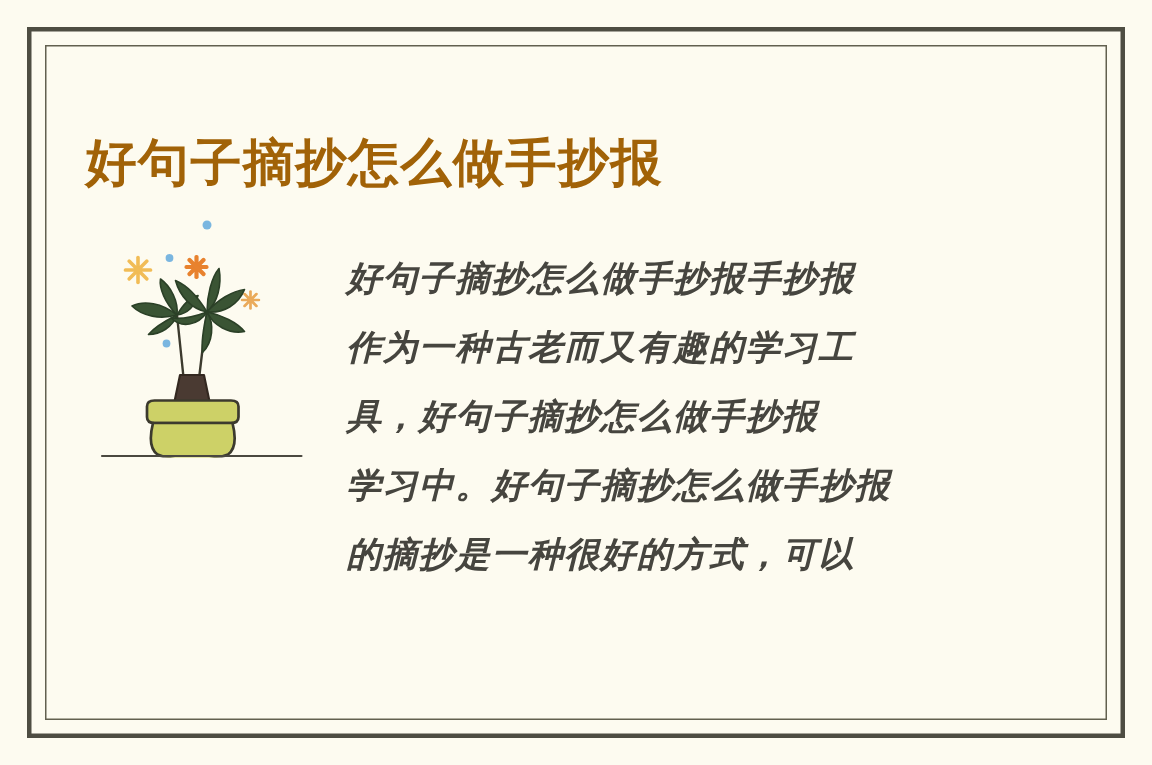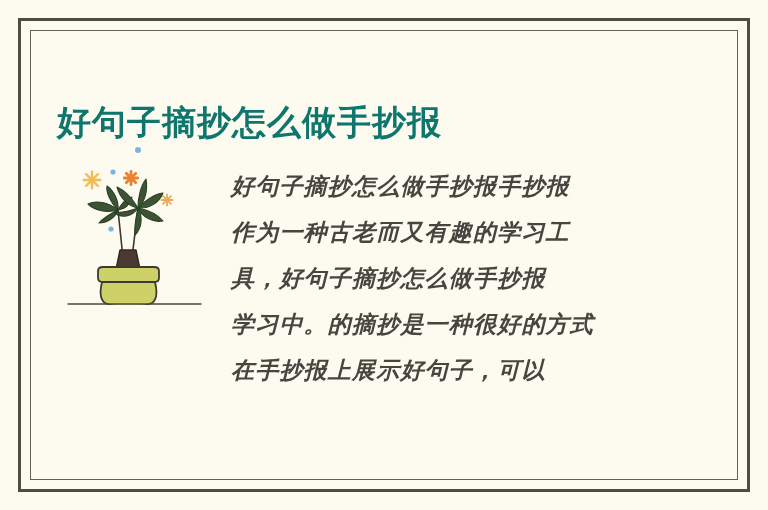--- a/index.html
+++ b/index.html
@@ -40,25 +40,25 @@
     bottom: 30px;
     border: 1px solid #62604f;
     box-sizing: border-box;
     pointer-events: none;
   }
 
   
   .title {
     position: absolute;
     left: 57px;
-    top: 77px;
+    top: 64px;
     font-size: 34px;
     line-height: 44px;
     letter-spacing: 1px;
-    color: #0f766e;
+    color: #a16207;
     font-family: "Liberation Sans", "DejaVu Sans", sans-serif;
     white-space: nowrap;
   }
 
   
   .illustration {
     position: absolute;
     left: 62px;
     top: 140px;
     width: 145px;
@@ -162,17 +162,17 @@
       <path d="M40 142 L93 142 Q97 158 90 163 Q80 167 66 167 Q52 167 43 163 Q36 158 40 142 Z" fill="#cdd167" stroke="#3c3a2e" stroke-width="1.8" stroke-linejoin="round"></path>
 
       <line x1="6" y1="164" x2="139" y2="164" stroke="#4a4840" stroke-width="1.4" stroke-linecap="round"></line>
     </svg>
   </div>
 
   <div class="body-copy">
     <span class="line">好句子摘抄怎么做手抄报手抄报</span>
     <span class="line">作为一种古老而又有趣的学习工</span>
     <span class="line">具，好句子摘抄怎么做手抄报</span>
-    <span class="line">学习中。的摘抄是一种很好的方式</span>
-    <span class="line">在手抄报上展示好句子，可以</span>
+    <span class="line">学习中。好句子摘抄怎么做手抄报</span>
+    <span class="line">的摘抄是一种很好的方式，可以</span>
   </div>
 
 </div>
 
 </body></html>

